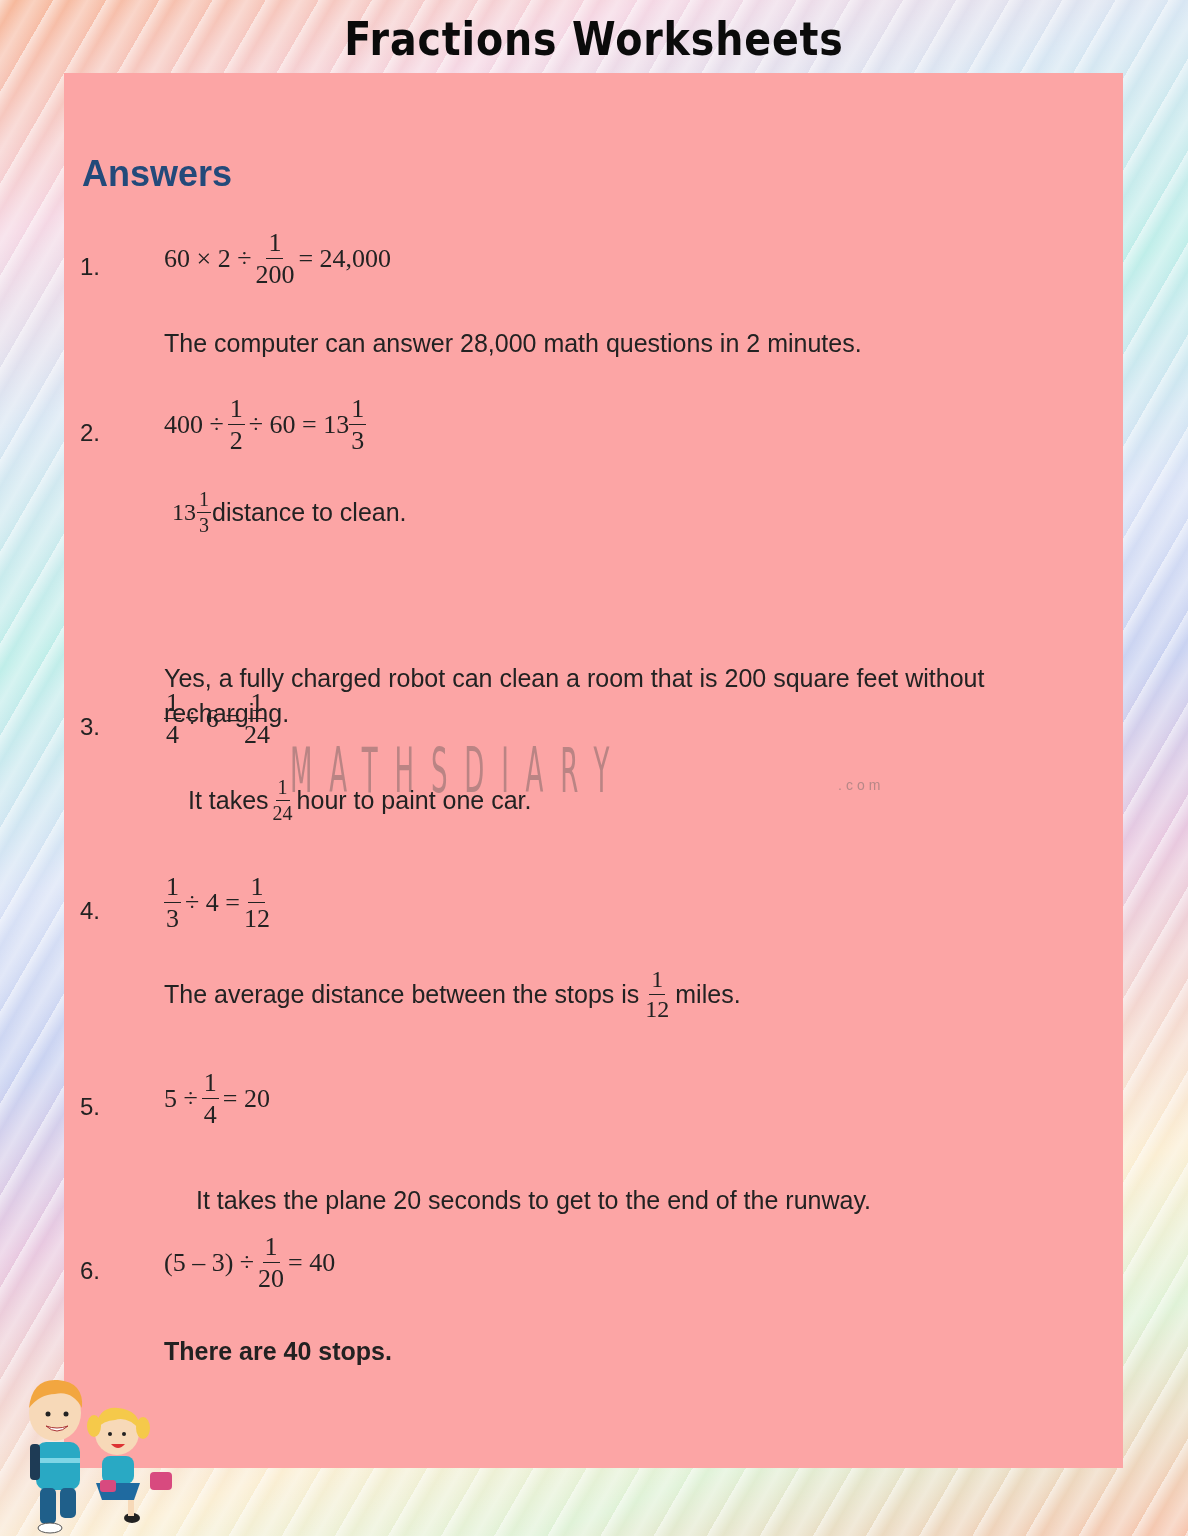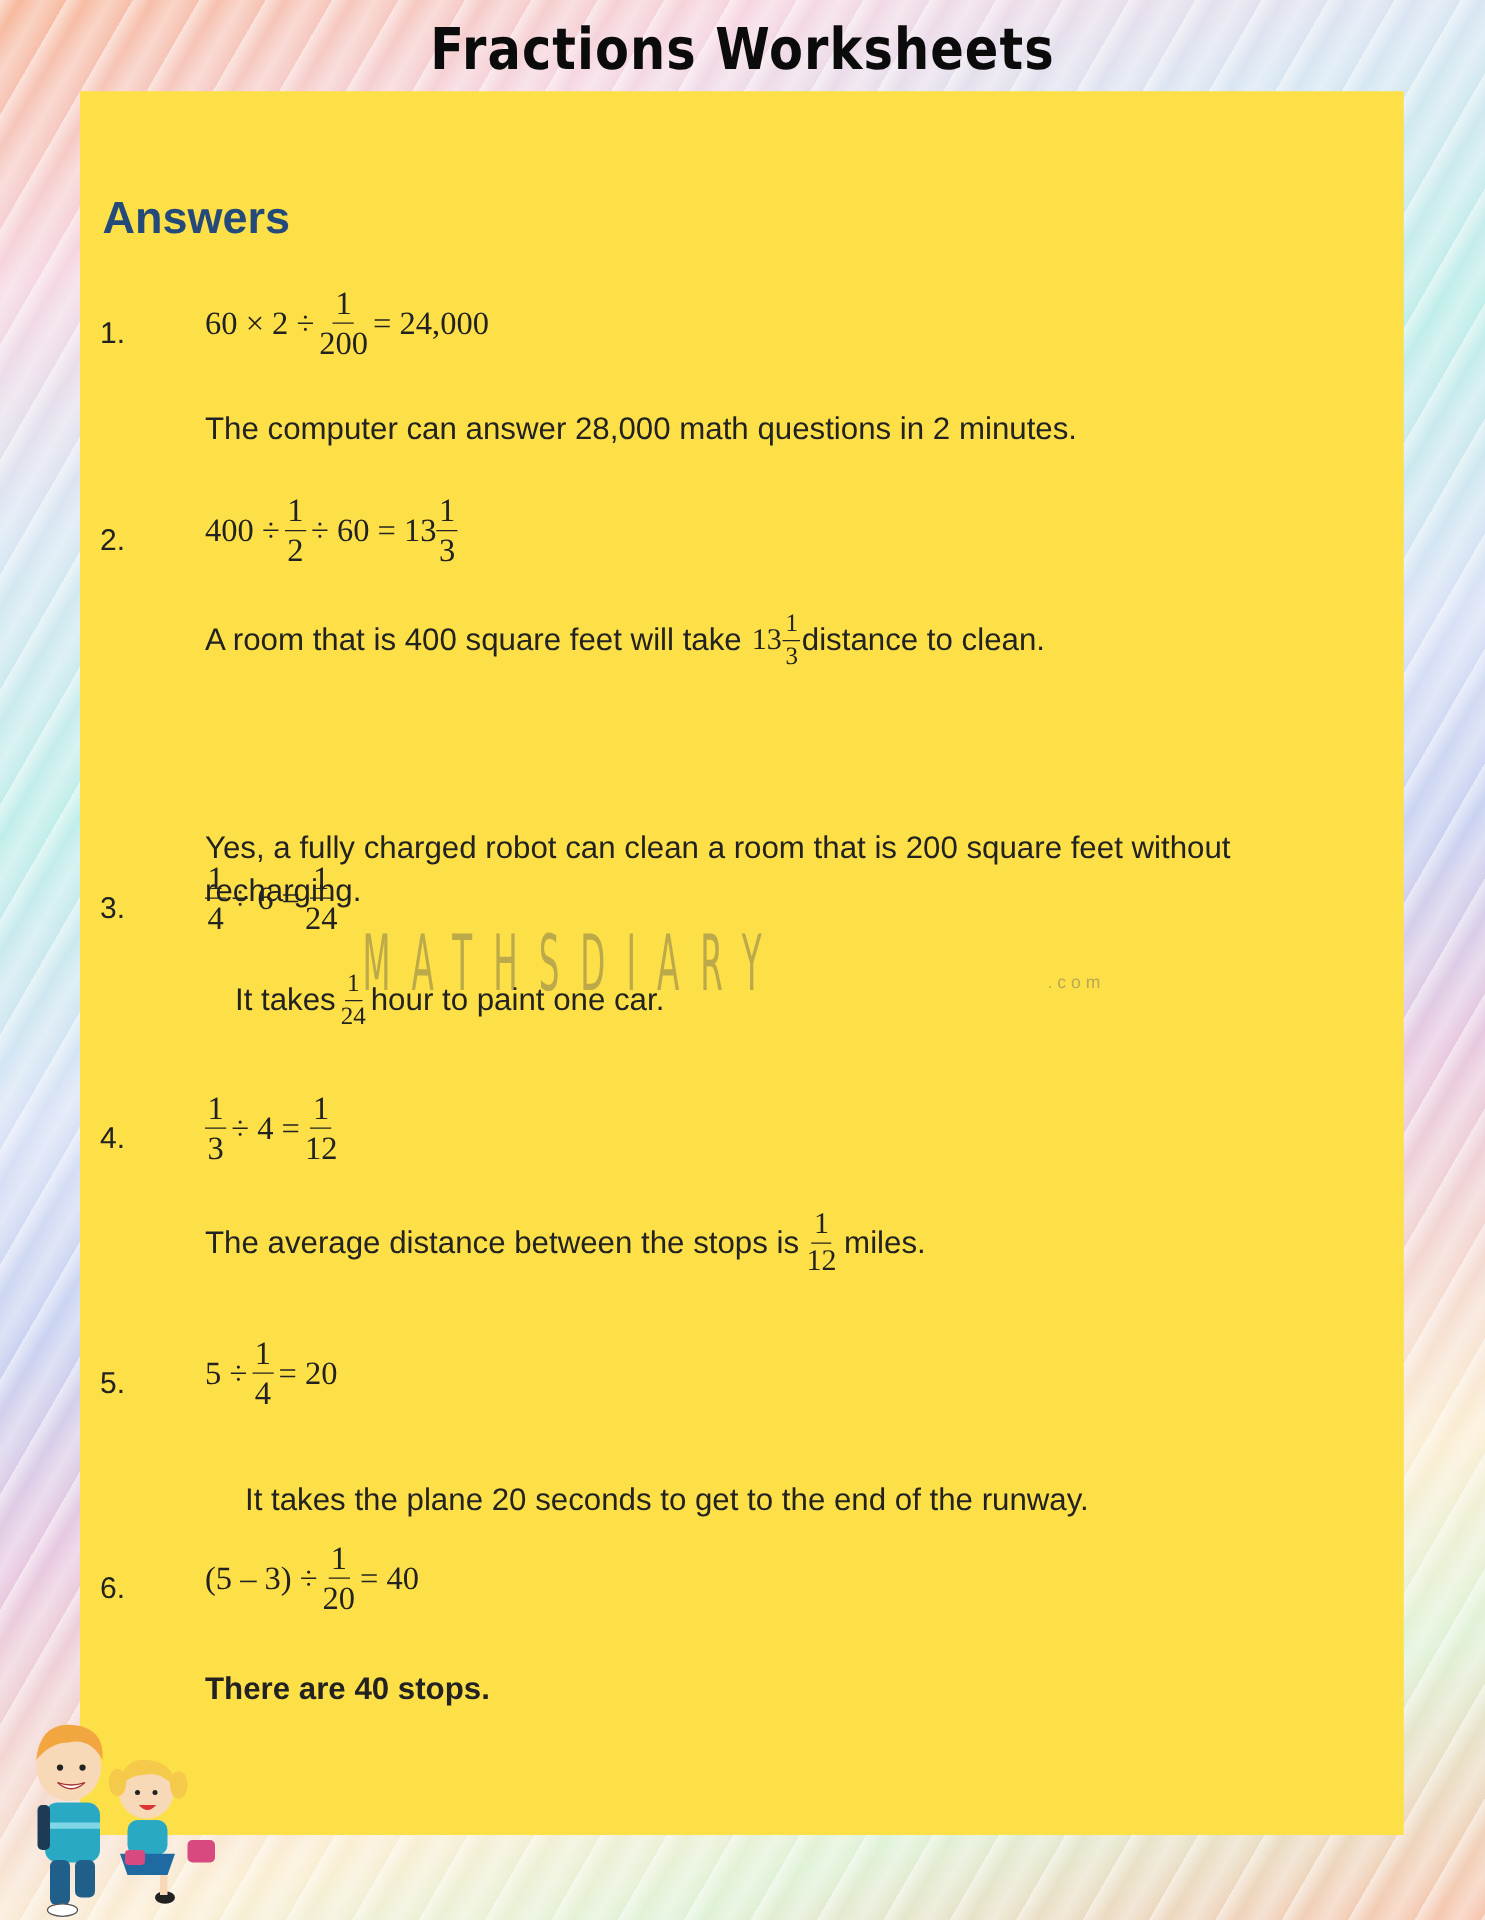--- a/index.html
+++ b/index.html
@@ -11,21 +11,21 @@
       linear-gradient(160deg, #f7b89a 0%, #f5d7e4 12%, #d8e6f3 22%, #bfeee9 34%, #d9e2f6 46%, #c9d2f1 55%, #e8c8e0 64%, #f3d6d0 72%, #fbeed3 80%, #dff2d7 88%, #f7c4ad 100%);
   }
   .title {
     position:absolute; left:0; right:0; top:12px; text-align:center;
     font-family:"DejaVu Sans", sans-serif; font-weight:bold;
     font-size:46px; letter-spacing:1px; color:#0b0b0b;
     transform:scaleX(0.86);
   }
   .card {
     position:absolute; left:64px; top:73px; width:1059px; height:1395px;
-    background:#fde047;
+    background:#fca5a5;
   }
   .heading {
     position:absolute; left:18px; top:80px;
     font-family:"Liberation Sans", sans-serif; font-weight:bold;
     font-size:36px; color:#234a7a;
   }
   .item { position:absolute; left:0; width:100%; }
   .num {
     position:absolute; left:16px; font-size:24px; color:#222;
   }
@@ -86,21 +86,20 @@
         <span class="n">1</span>
         <span class="d">2</span>
       </span>
       <span>÷ 60 = 13</span>
       <span class="frac" style="margin-left:0;">
         <span class="n">1</span>
         <span class="d">3</span>
       </span>
     </div>
     <div class="sent" style="top:98px;">
-      <span>A room that is 400 square feet will take</span>
       <span class="sm" style="margin-left:8px;">13</span>
       <span class="frac sm" style="margin:0 1px;">
         <span class="n">1</span>
         <span class="d">3</span>
       </span>
       <span>distance to clean.</span>
     </div>
     <div class="sent wrap" style="top:268px;position:absolute;top:270px;">Yes, a fully charged robot can clean a room that is 200 square feet without recharging.</div>
   </div>
 

